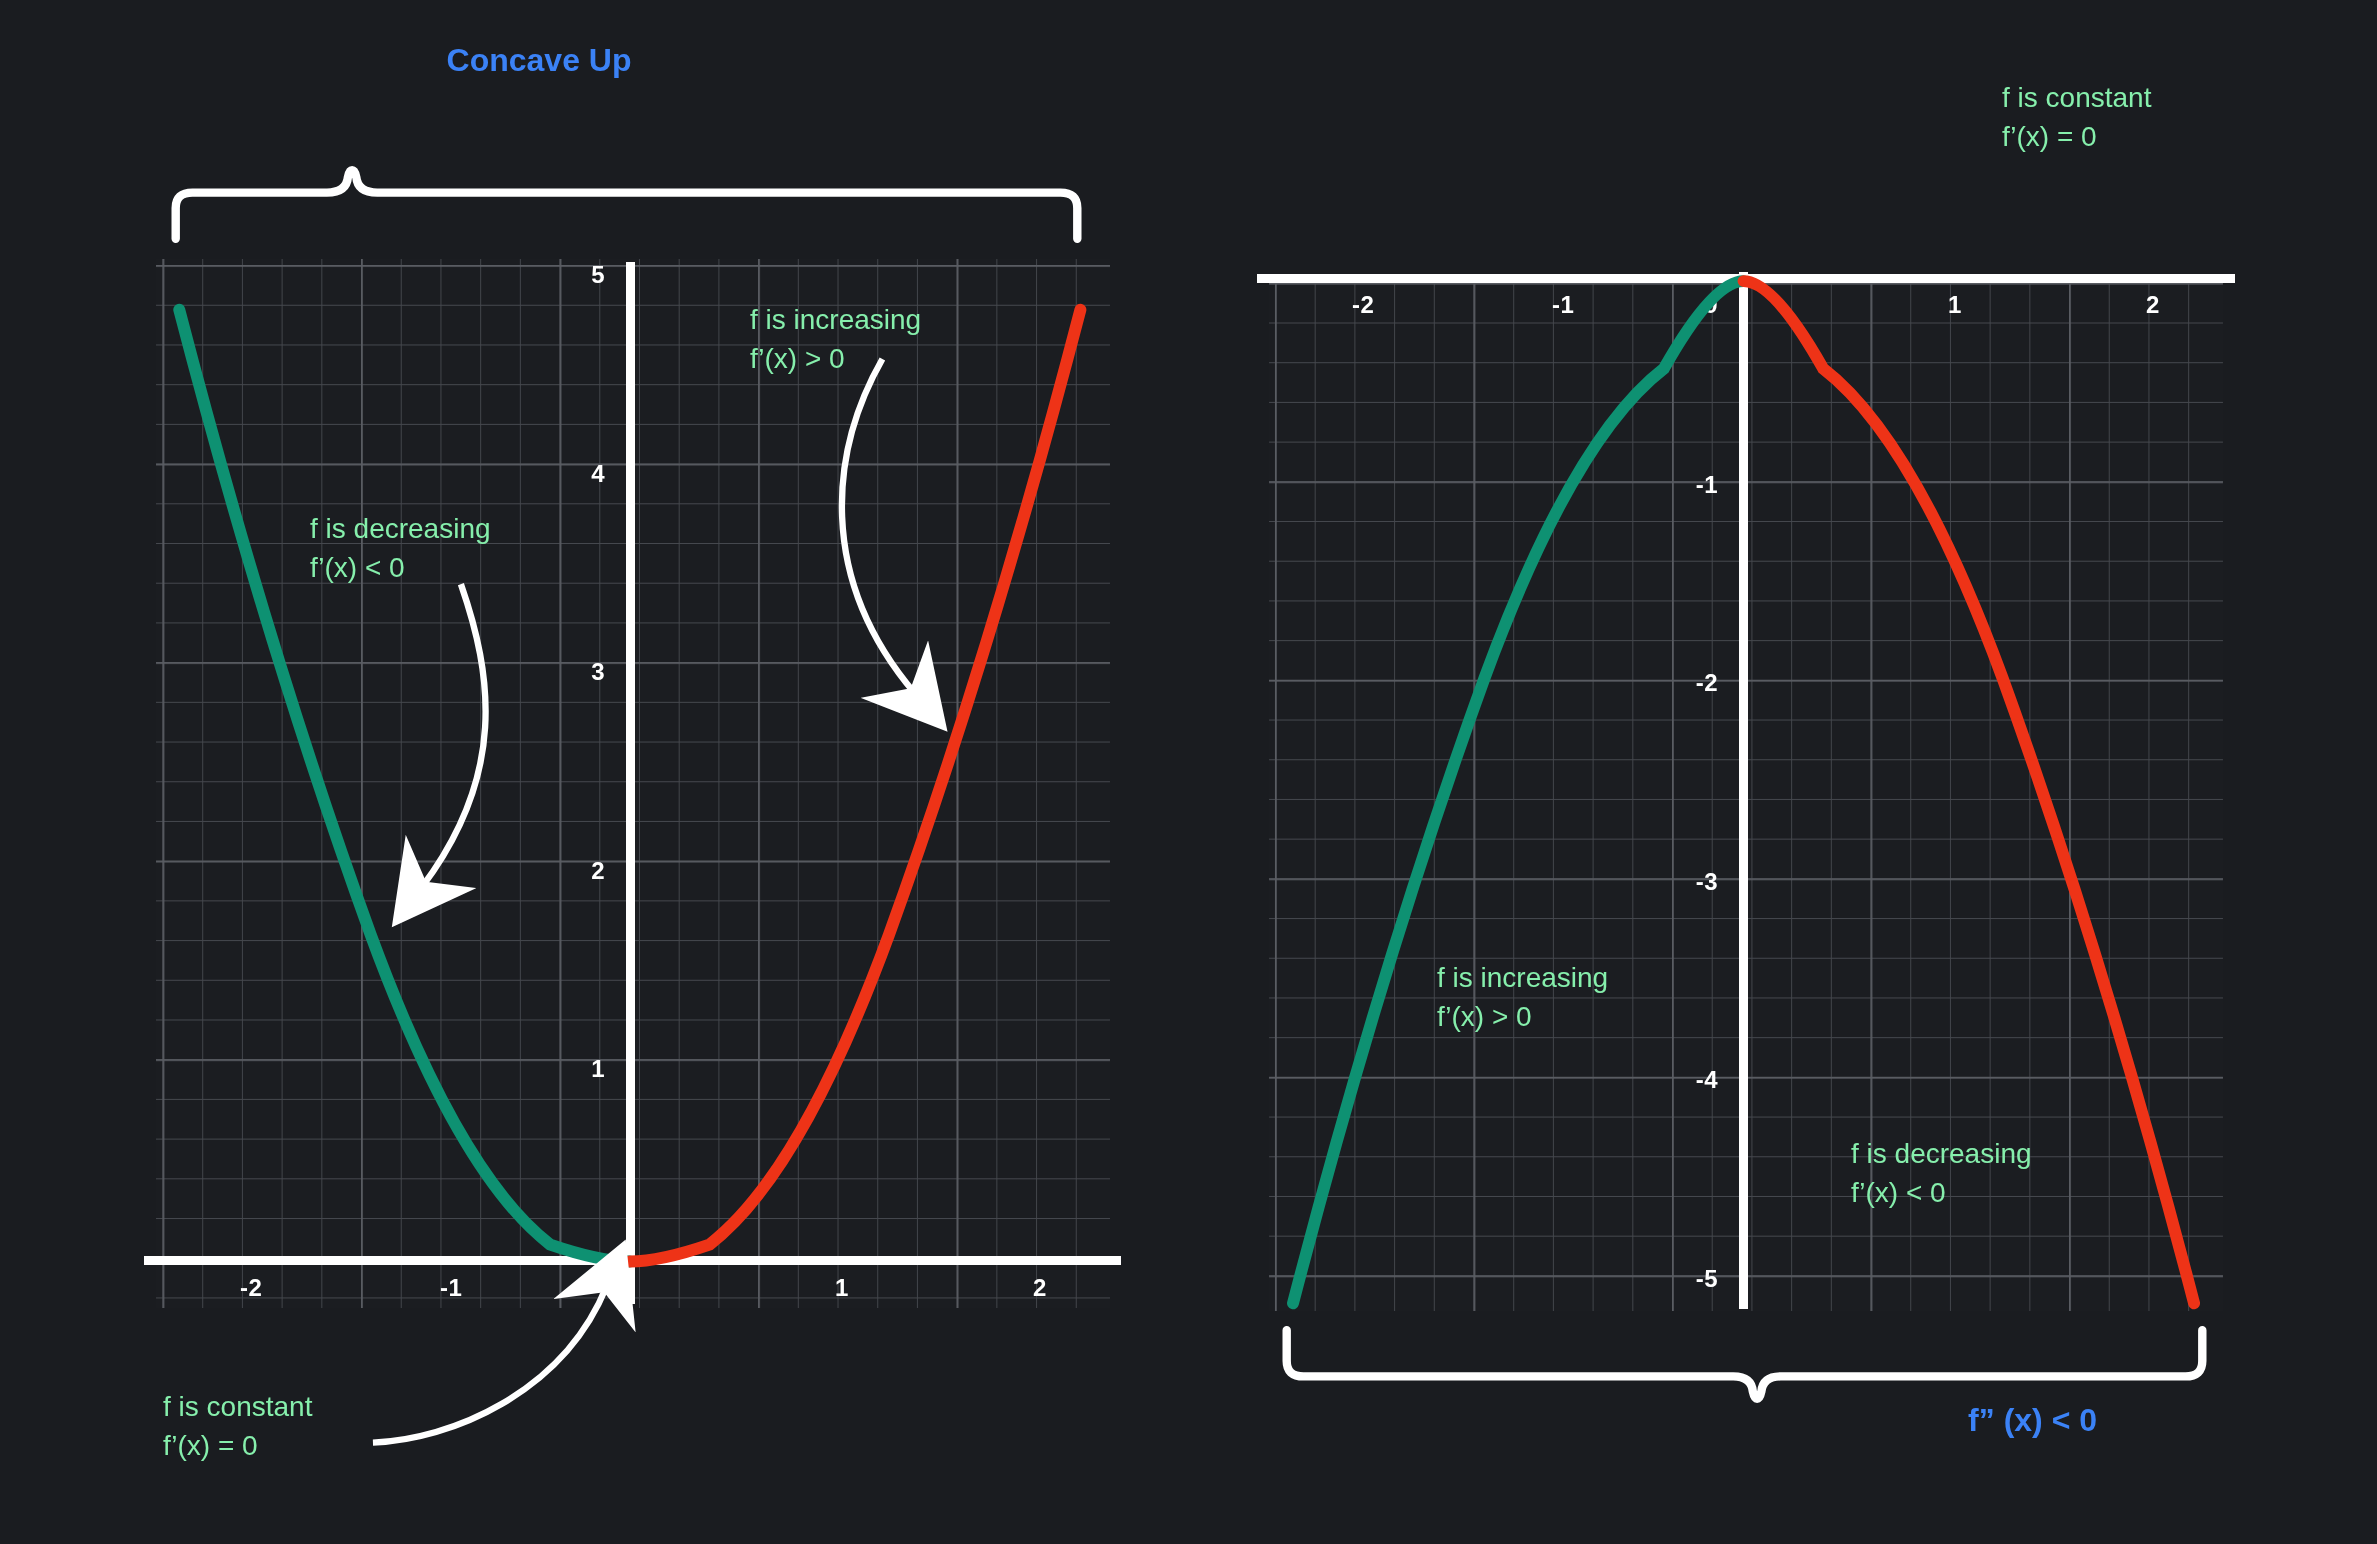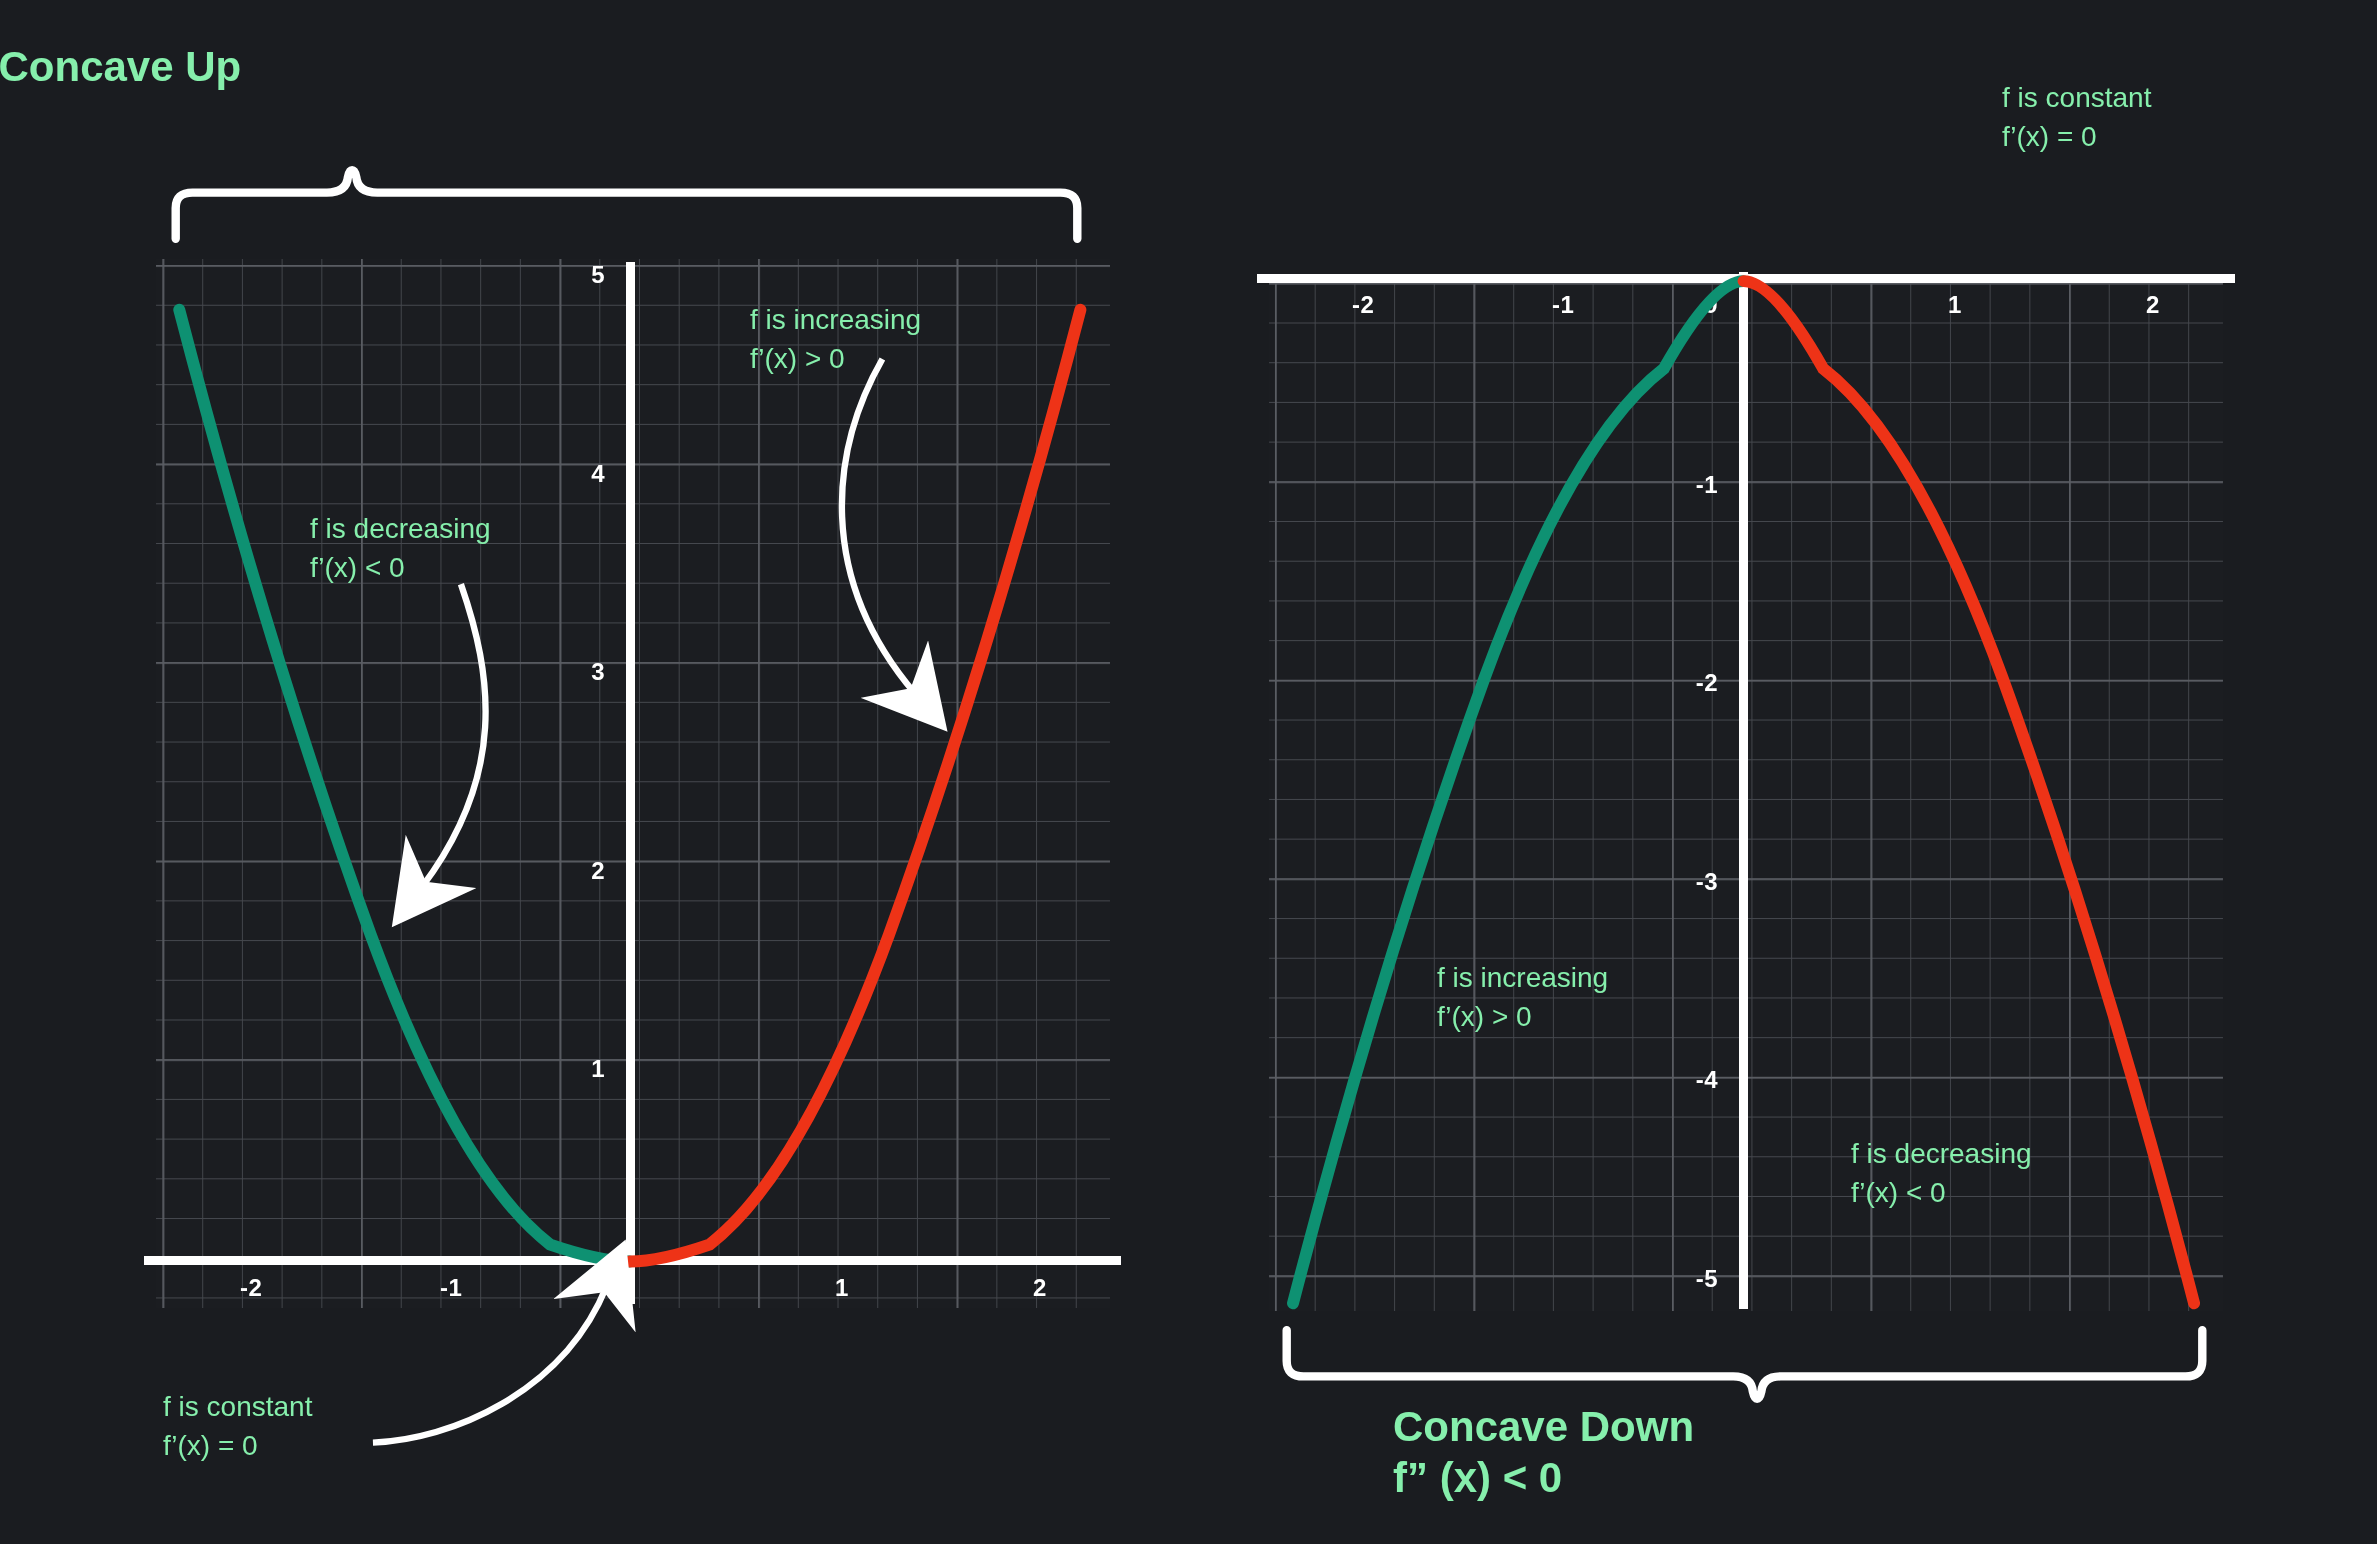--- a/index.html
+++ b/index.html
@@ -49,25 +49,25 @@
     position: absolute;
     color: #86efac;
     font-size: 28px;
     line-height: 1.38;
     white-space: nowrap;
     font-weight: 400;
   }
 
   .brace-title {
     position: absolute;
-    color: #86efac;
-    font-size: 42px;
+    color: #3b82f6;
+    font-size: 32px;
     font-weight: bold;
     line-height: 1.22;
-    text-align: left;
+    text-align: right;
     white-space: nowrap;
   }
 
   svg { position: absolute; overflow: visible; }
   svg.full { left: 0; top: 0; width: 2377px; height: 1544px; }
 </style>
 </head>
 <body>
 
 <div id="stage">
@@ -195,21 +195,20 @@
 
       <path fill="none" stroke="#0E9172" stroke-width="17" stroke-linecap="round" d="M 34,1455 Q 161,967 306,567 Q 431,227 561,127 Q 631,3 674,3"></path>
       <path fill="none" stroke="#EE3317" stroke-width="17" stroke-linecap="round" d="M 674,3 Q 717,3 787,127 Q 917,227 1042,567 Q 1187,967 1314,1455"></path>
     </svg>
 
     <svg style="left:91px; top:1326px;" width="929" height="77" viewBox="0 0 1320 110">
       <path fill="none" stroke="#FFFFFF" stroke-width="12" stroke-linecap="round" d="M 6,6 L 6,50 Q 6,72 30,72 L 644,72 Q 670,72 672,94 Q 674,104 678,104 Q 682,104 684,94 Q 686,72 712,72 L 1290,72 Q 1314,72 1314,50 L 1314,6"></path>
     </svg>
 
     <div class="brace-title" style="left:556px; top:1401px; transform:translateX(-50%); width:704px;">
-      <div>Concave Down</div>
       <div>f” (x) &lt; 0</div>
     </div>
 
     <div class="annot" style="left:813px; top:79px;">
       <div>f is constant</div>
       <div>f’(x)  = 0</div>
     </div>
     <svg class="full" viewBox="0 0 3378 2194" width="2377" height="1544">
       <defs>
         <marker id="arrHeadR1" markerWidth="14" markerHeight="14" refX="5" refY="7" orient="auto">

